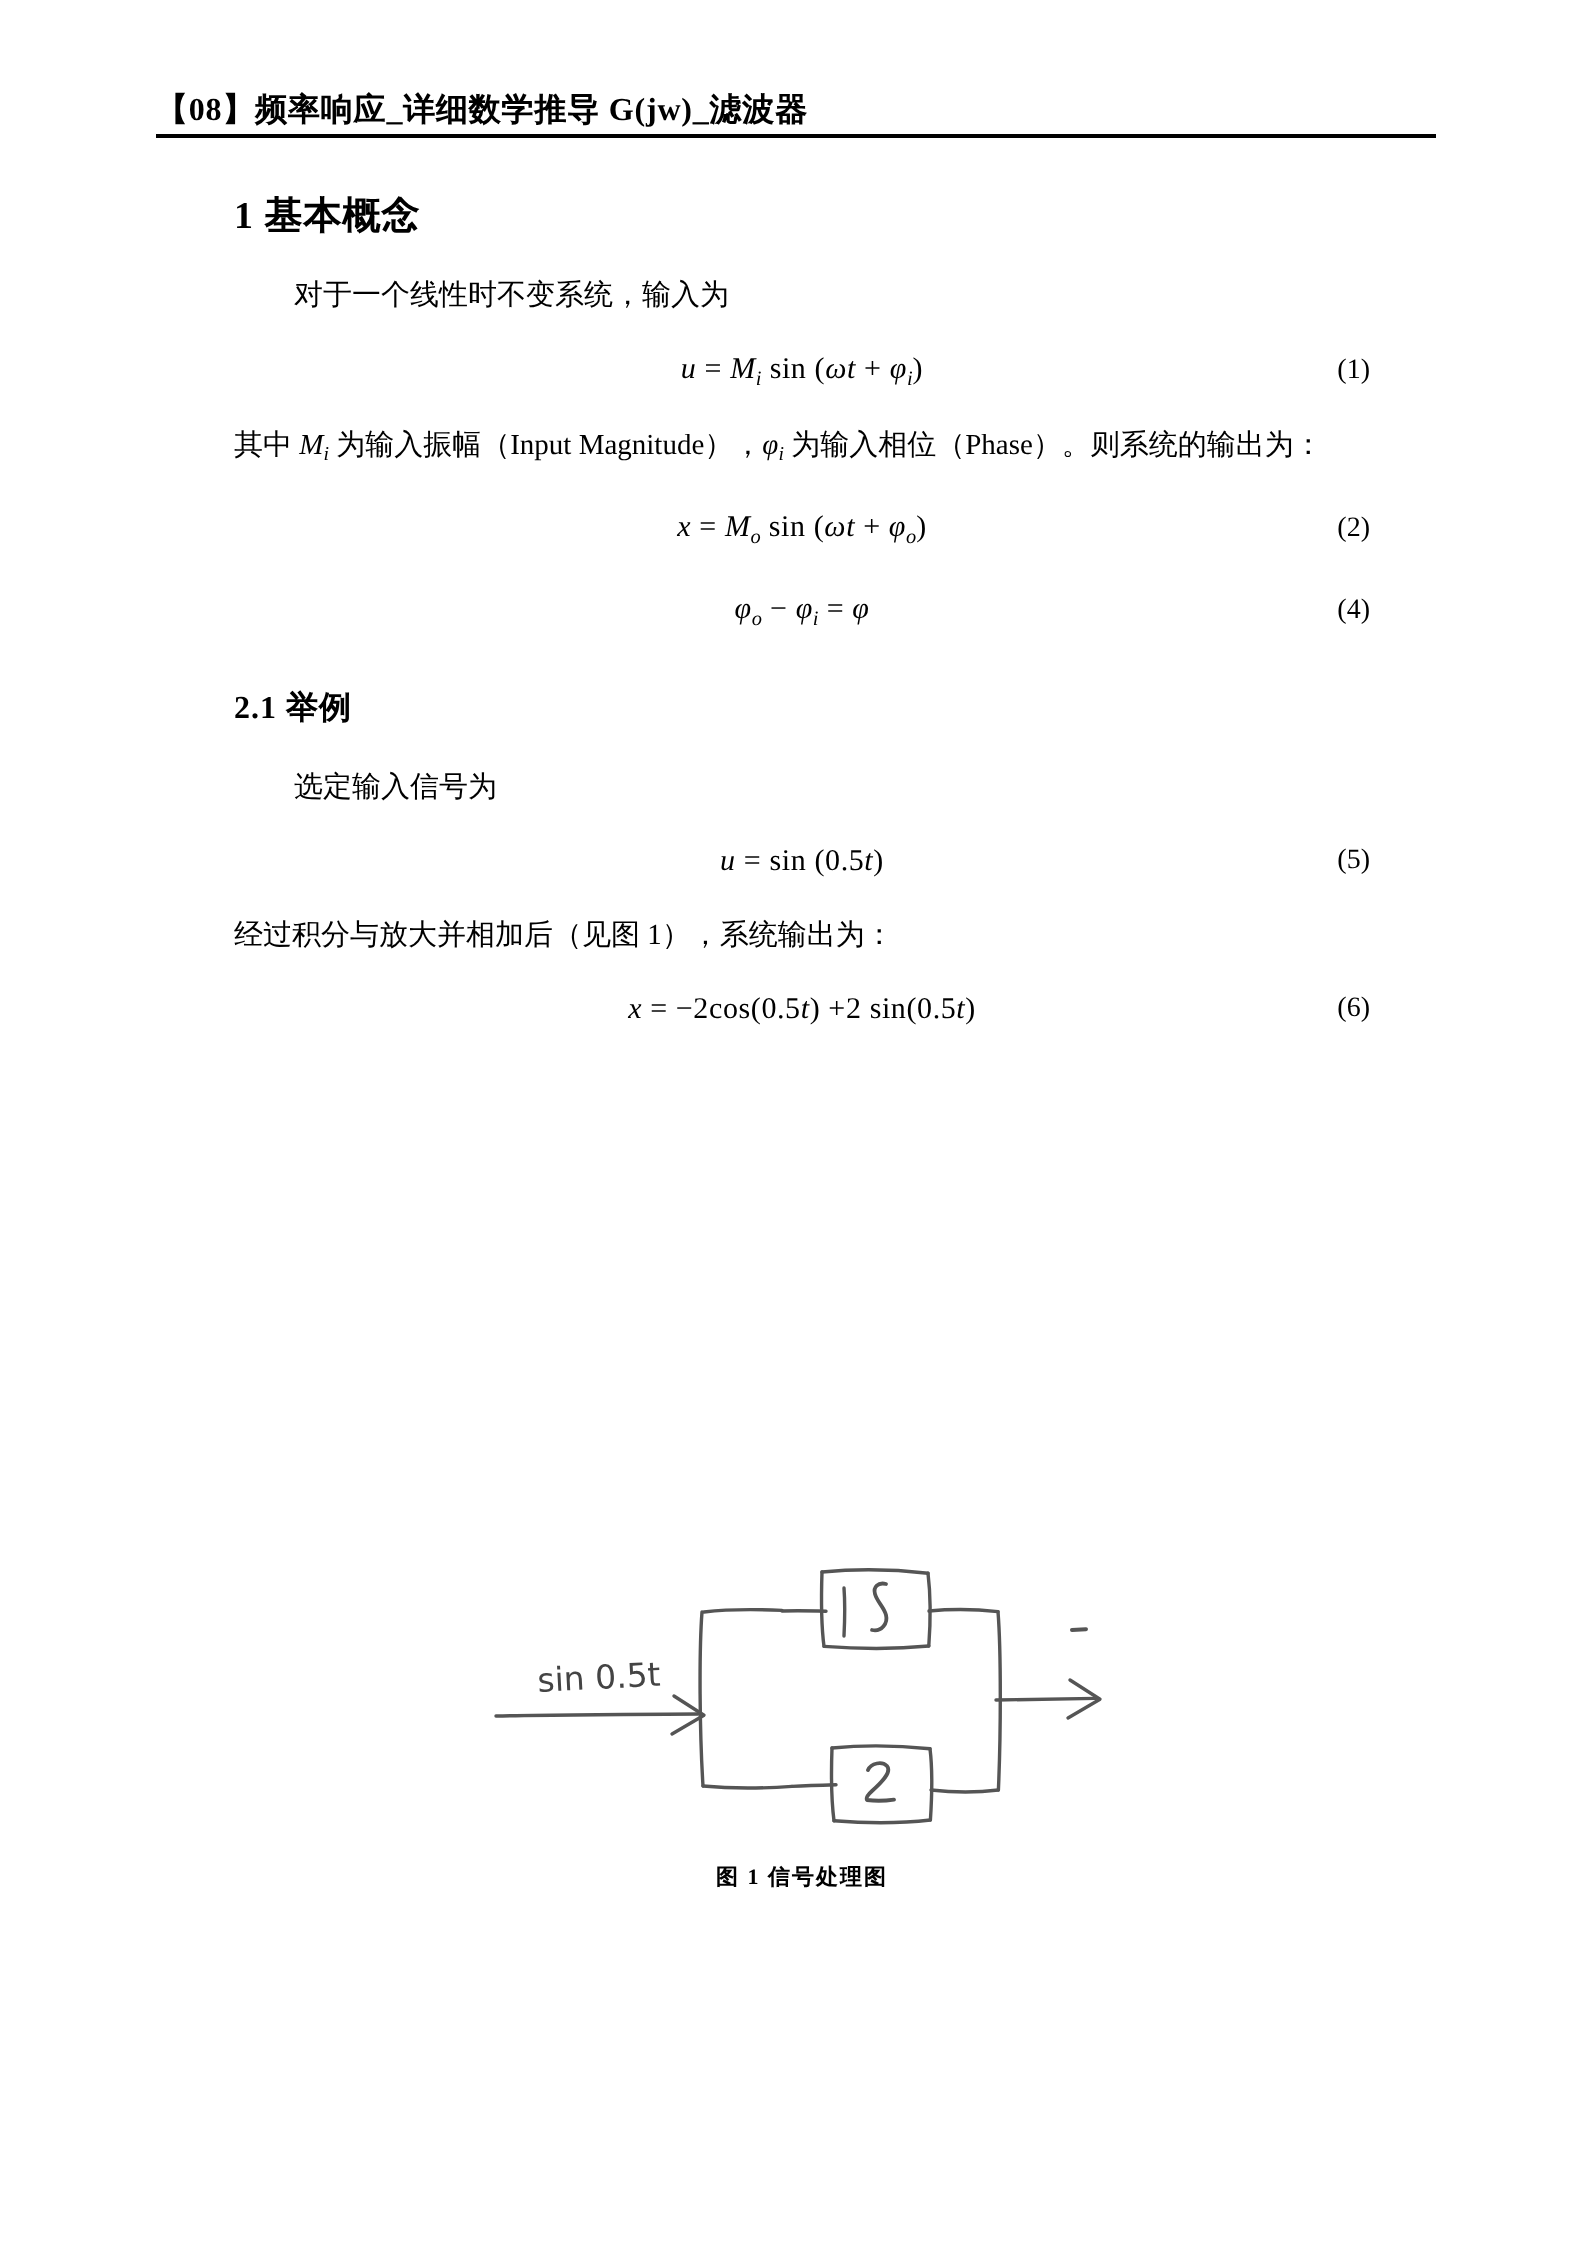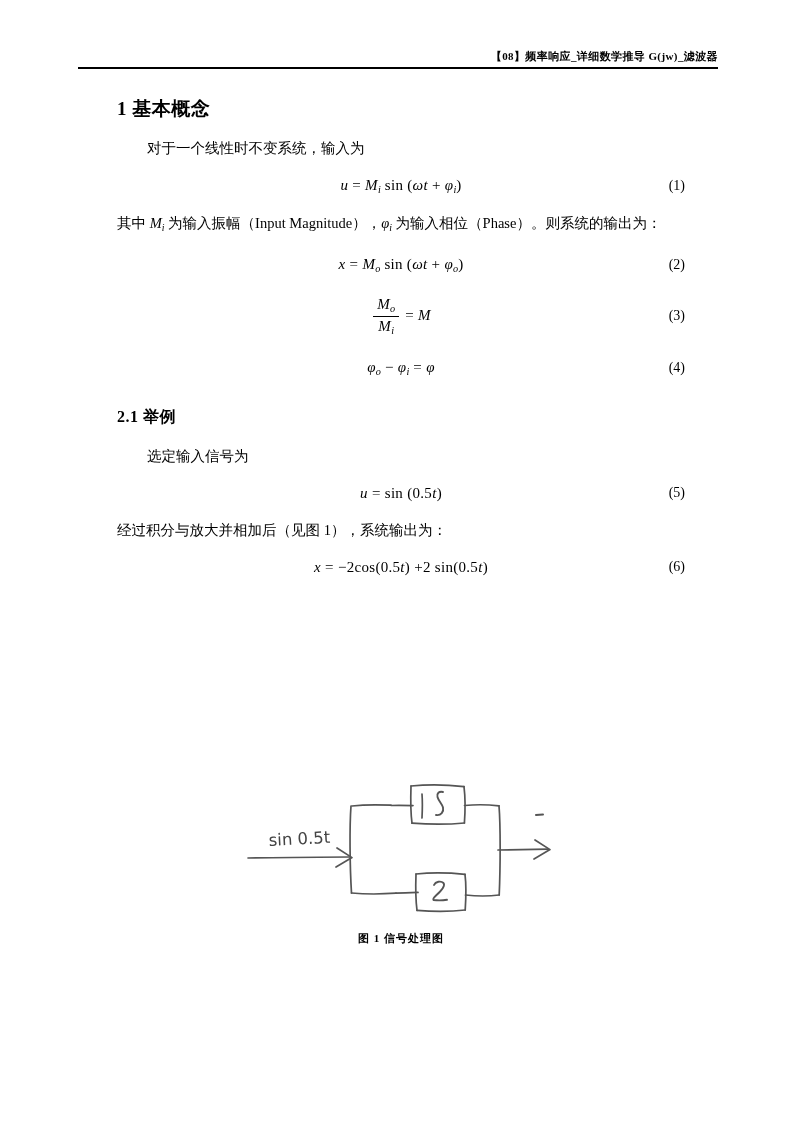--- a/index.html
+++ b/index.html
@@ -25,23 +25,23 @@
   }
 
   
   .header-block {
     position: absolute;
     left: 78px;
     top: 48px;
     width: 640px;
   }
   .header-text {
-    text-align: right;
-    font-family: "Liberation Serif", "DejaVu Serif", serif;
-    font-size: 11px;
+    text-align: left;
+    font-family: "Liberation Serif", "DejaVu Serif", serif;
+    font-size: 16px;
     font-weight: bold;
     letter-spacing: 0.4px;
     line-height: 16px;
     white-space: nowrap;
   }
   .header-rule {
     margin-top: 3px;
     border-top: 2.6px solid #000;
     width: 640px;
   }
@@ -199,31 +199,20 @@
         <span class="mi">M</span><sub class="sb">o</sub>
         <span class="mroman">sin</span>
         <span class="paren">(</span><span class="mi">ω</span><span class="mi">t</span>
         <span class="mroman">+</span>
         <span class="mi">φ</span><sub class="sb">o</sub><span class="paren">)</span>
       </span>
       <span class="eq-num">(2)</span>
     </div>
 
 
-    <div class="eq-row" style="height:62px;">
-      <span class="eq-body">
-        <span class="frac">
-          <span class="num"><span class="mi">M</span><sub class="sb">o</sub></span>
-          <span class="den"><span class="mi">M</span><sub class="sb">i</sub></span>
-        </span>
-        <span class="mroman">=</span>
-        <span class="mi">M</span>
-      </span>
-      <span class="eq-num">(3)</span>
-    </div>
 
 
     <div class="eq-row" style="height:42px;">
       <span class="eq-body">
         <span class="mi">φ</span><sub class="sb">o</sub>
         <span class="mroman">−</span>
         <span class="mi">φ</span><sub class="sb">i</sub>
         <span class="mroman">=</span>
         <span class="mi">φ</span>
       </span>

